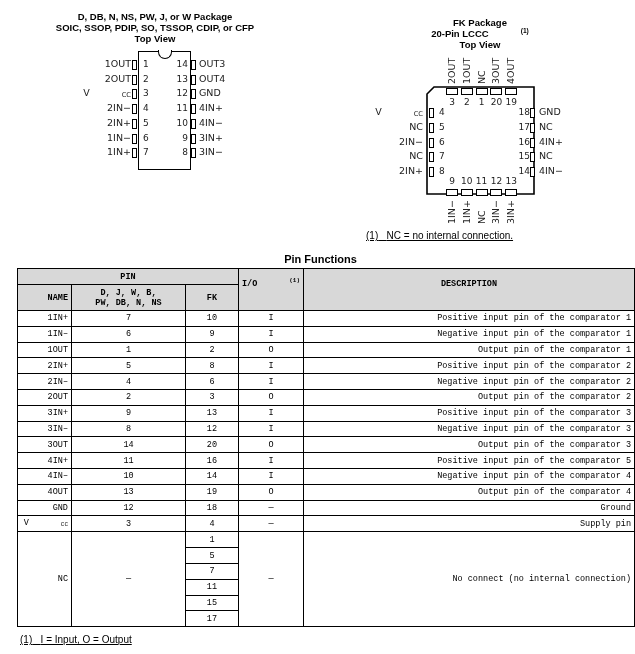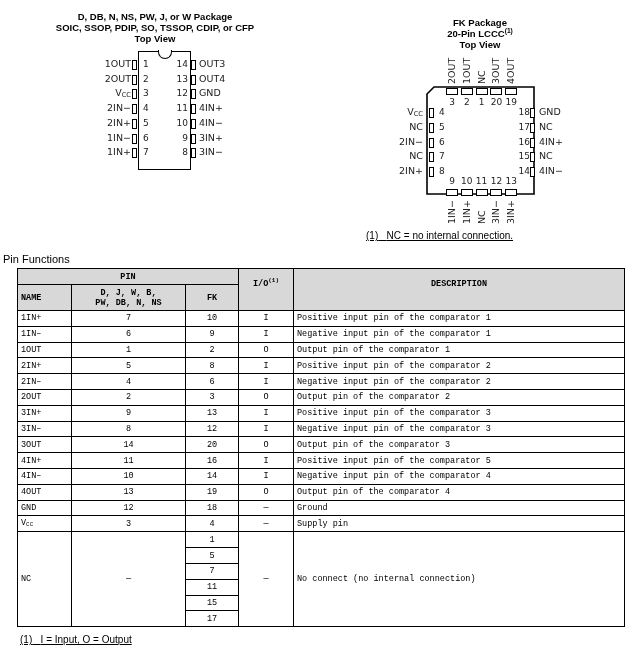--- a/index.html
+++ b/index.html
@@ -6,32 +6,32 @@
   body { width: 635px; height: 654px; position: relative; overflow: hidden;
          font-family: "Liberation Sans", sans-serif; color: #000; }
   .abs { position: absolute; }
   .title-bold { font-weight: bold; font-size: 9.5px; text-align: center; line-height: 11px; }
   .pkg-label { font-family: "DejaVu Sans", sans-serif; font-size: 9.5px; line-height: 14.5px; color: #222; }
   .pin-num { font-family: "DejaVu Sans", sans-serif; font-size: 9px; line-height: 14.5px; color: #222; }
   .pad-v { position: absolute; width: 5px; height: 10px; border: 1px solid #000; background: #fff; box-sizing: border-box; }
   .pad-h { position: absolute; width: 12px; height: 7px; border: 1px solid #000; background: #fff; box-sizing: border-box; }
   .rot { position: absolute; transform-origin: left top; transform: rotate(-90deg);
          font-family: "DejaVu Sans", sans-serif; font-size: 9.5px; white-space: nowrap; color: #222; }
-  sub, sup { font-size: 70%; }
+  sub, sup { font-size: 70%; margin-left: 32px; }
   sup { vertical-align: super; line-height: 0; }
   sub { vertical-align: baseline; position: relative; top: 1px; }
 
   
   table.pf { position: absolute; left: 17px; top: 268px; border-collapse: collapse;
              font-family: Liberation Mono, monospace; font-size: 8.5px; table-layout: fixed; }
   table.pf td, table.pf th { border: 1px solid #000; padding: 0 3px; box-sizing: border-box; }
   table.pf th { background: #d8d8d8; font-weight: bold; font-size: 8.5px; line-height: 10px; }
   table.pf td { height: 15.8px; line-height: 14px; }
   .c { text-align: center; }
-  .l { text-align: left; }
+  .l { text-align: right; }
   .note { font-size: 10px; text-decoration: underline; }
 </style>
 </head>
 <body>
 
 <div>
   <div class="abs title-bold" style="left:30px; top:11px; width:250px;">
     <div>D, DB, N, NS, PW, J, or W Package</div>
     <div>SOIC, SSOP, PDIP, SO, TSSOP, CDIP, or CFP</div>
     <div>Top View</div>
@@ -168,21 +168,21 @@
       <span class="abs pin-num" style="left:504.2px; top:174px; width:14px; text-align:center;">13</span>
       <div class="pad-h" style="left:505.2px; top:189px;"></div>
       <span class="rot" style="left:505.2px; top:224px;">3IN+</span>
     </div>
 
   <div class="abs note" style="left:366px; top:230px;">
     <span>(1)</span>&nbsp;&nbsp;&nbsp;<span>NC = no internal connection.</span>
   </div>
 </div>
 
-<div class="abs" style="left:3px; top:253px; width:607px; font-weight:normal; font-size:11px;">Pin Functions</div>
+<div class="abs" style="left:17px; top:253px; width:607px; text-align:center; font-weight:bold; font-size:11px;">Pin Functions</div>
 
 <table class="pf">
   <colgroup>
     <col style="width:54px">
       <col style="width:114px">
       <col style="width:53px">
       <col style="width:55px">
       <col style="width:331px">
   </colgroup>
   <thead>

